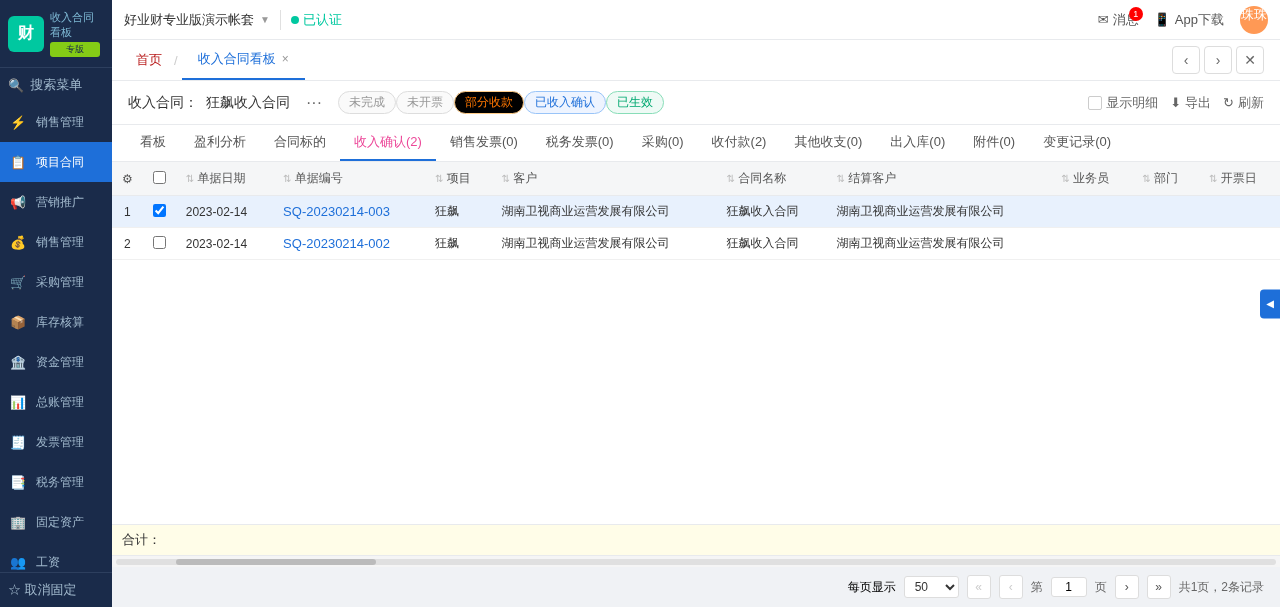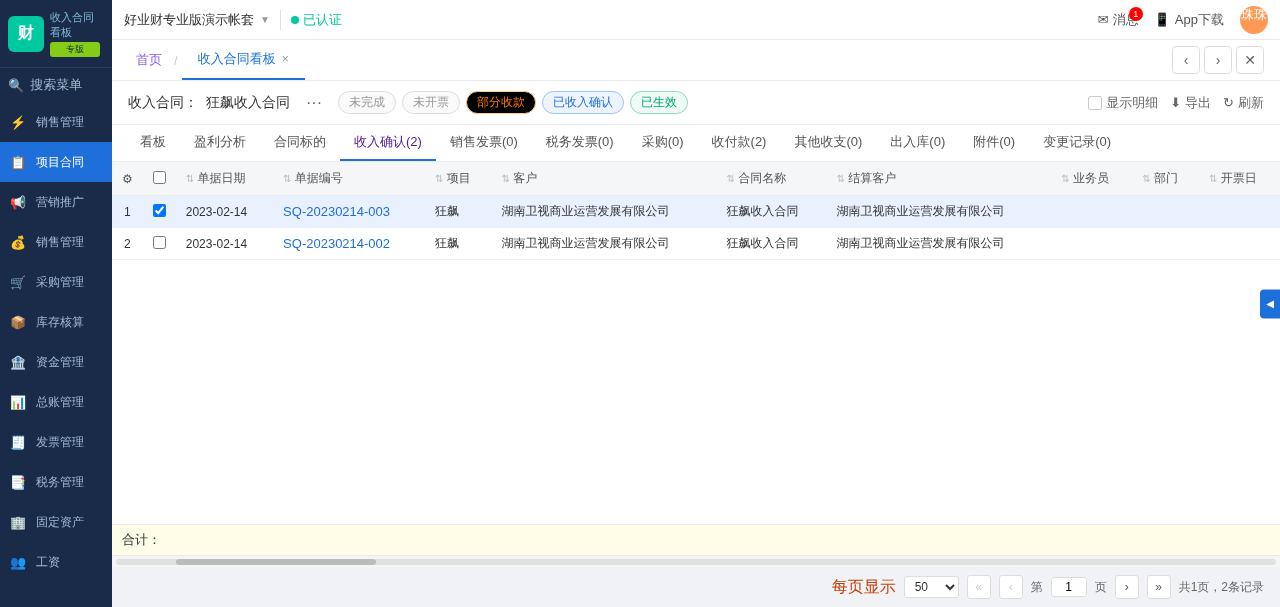--- a/index.html
+++ b/index.html
@@ -34,37 +34,37 @@
     .topbar-icon-btn { display: flex; align-items: center; gap: 4px; cursor: pointer; color: #555; font-size: 12px; position: relative; }
     .notif-badge { position: absolute; top: -4px; right: -4px; background: red; color: white; font-size: 9px; width: 14px; height: 14px; border-radius: 50%; display: flex; align-items: center; justify-content: center; }
     .avatar { width: 28px; height: 28px; background: #ff9955; border-radius: 50%; display: flex; align-items: flex-start; justify-content: center; color: white; font-size: 12px; cursor: pointer; }
 
     
     .content { flex: 1; display: flex; flex-direction: column; overflow: hidden; background: #f0f2f5; }
     .breadcrumb-home { color: #666; font-size: 13px; cursor: pointer; }
     .tab-item { padding: 10px 16px; cursor: pointer; color: #666; font-size: 13px; border-bottom: 2px solid transparent; display: flex; align-items: center; gap: 6px; }
     .tab-item.active { color: #1e6fd9; border-bottom-color: #1e6fd9; text-align: center; }
     .tab-close { color: #999; font-size: 12px; }
-    .status-badges { display: flex; gap: 6px; }
+    .status-badges { display: flex; }
     .status-badge { padding: 2px 10px; border-radius: 12px; font-size: 12px; border: 1px solid; }
     .badge-gray { color: #999; border-color: #ddd; background: #fafafa; }
     .badge-orange { color: #ff7700; border-color: #ffcc88; background: #000000; }
     .badge-active { color: #1e6fd9; border-color: #99c4f8; background: #eef4ff; }
     .badge-green { color: #00a870; border-color: #88ddb8; background: #eefaf5; }
     .action-btn { width: 28px; height: 28px; display: flex; align-items: center; justify-content: center; cursor: pointer; color: #666; border: 1px solid #ddd; border-radius: 4px; background: white; font-size: 14px; }
     .more-btn { cursor: pointer; color: #666; font-size: 16px; padding: 2px 8px; }
     .export-btn { display: flex; align-items: center; gap: 4px; color: #666; cursor: pointer; font-size: 12px; }
     .refresh-btn { display: flex; align-items: center; gap: 4px; color: #666; cursor: pointer; font-size: 12px; }
     .show-detail { display: flex; align-items: center; gap: 4px; color: #666; cursor: pointer; font-size: 12px; }
     .checkbox-small { width: 14px; height: 14px; border: 1px solid #ccc; border-radius: 2px; display: inline-block; }
 
     
     .sub-tabs { display: flex; background: white; border-bottom: 1px solid #e8eaed; padding: 0 14px; flex-shrink: 0; }
     .sub-tab { padding: 8px 14px; cursor: pointer; color: #555; font-size: 13px; border-bottom: 2px solid transparent; white-space: nowrap; }
-    .sub-tab.active { color: #4c1d95; border-bottom-color: #1e6fd9; text-align: center; }
+    .sub-tab.active { color: #ec4899; border-bottom-color: #1e6fd9; text-align: center; }
 
     
     .table-wrap { flex: 1; background: white; overflow: auto; }
     .data-table { width: 100%; border-collapse: collapse; min-width: 900px; }
     .data-table th { background: #f5f6f7; color: #555; font-weight: 500; padding: 8px 10px; text-align: left; border-bottom: 1px solid #e8eaed; font-size: 12px; white-space: nowrap; }
     .data-table td { padding: 7px 10px; border-bottom: 1px solid #f0f0f0; color: #333; font-size: 12px; white-space: nowrap; }
     .data-table tr.row-selected td { background: #e8f1fd; }
     .data-table a { color: #1e6fd9; text-decoration: none; }
     .row-num { color: #999; text-align: center; }
     .th-settings { width: 30px; text-align: center; }
@@ -74,21 +74,21 @@
     
     .table-footer { background: #fffde8; border-top: 1px solid #e8eaed; padding: 6px 10px; font-size: 12px; color: #333; display: flex; gap: 20px; flex-shrink: 0; }
 
     
     .scroll-bar-area { height: 12px; background: #f5f5f5; border-top: 1px solid #e8eaed; display: flex; align-items: center; padding: 0 4px; flex-shrink: 0; }
     .scroll-bar-track { flex: 1; height: 6px; background: #e0e0e0; border-radius: 3px; position: relative; }
     .scroll-bar-thumb { width: 200px; height: 6px; background: #bbb; border-radius: 3px; position: absolute; left: 60px; }
 
     
     .pagination { display: flex; align-items: center; justify-content: flex-end; padding: 8px 16px; background: #f0f2f5; gap: 8px; flex-shrink: 0; }
-    .page-size-label { color: #c2410c; font-size: 16px; }
+    .page-size-label { color: #000000; font-size: 12px; }
     .page-size-select { border: 1px solid #ddd; border-radius: 3px; padding: 2px 6px; font-size: 12px; background: white; color: #333; }
     .page-nav-btn { width: 24px; height: 24px; display: flex; align-items: center; justify-content: center; border: 1px solid #ddd; border-radius: 3px; cursor: pointer; background: white; color: #555; font-size: 12px; }
     .page-nav-btn.disabled { color: #ccc; cursor: default; }
     .page-input { width: 36px; border: 1px solid #ddd; border-radius: 3px; padding: 2px 4px; text-align: center; font-size: 12px; }
     .page-info { color: #666; font-size: 12px; }
 
     
     .right-sticky { position: fixed; right: 0; top: 50%; transform: translateY(-50%); background: #1e6fd9; width: 20px; padding: 8px 2px; border-radius: 4px 0 0 4px; display: flex; flex-direction: column; align-items: center; cursor: pointer; }
     .right-sticky span { color: white; font-size: 10px; writing-mode: vertical-rl; letter-spacing: 2px; }
   </style>
@@ -151,20 +151,23 @@
     <div class="sidebar-nav-item">
       <span class="nav-icon">🏢</span>
       <span class="nav-label">固定资产</span>
     </div>
     <div class="sidebar-nav-item">
       <span class="nav-icon">👥</span>
       <span class="nav-label">工资</span>
     </div>
 
   </div>
+  <div class="sidebar-bottom">
+    <span>☆ 取消固定</span>
+  </div>
 </div>
 
 <div class="main">
 
   <div class="topbar">
     <div class="topbar-selector">
       <span>好业财专业版演示帐套</span>
       <span class="arrow">▼</span>
     </div>
     <div class="topbar-divider"></div>
@@ -184,21 +187,21 @@
       </div>
       <div class="avatar">
         <span>珠珠</span>
       </div>
     </div>
   </div>
 
   <div class="content">
 
     <div style="display:flex;align-items:center;background:white;border-bottom:1px solid #e8eaed;padding:0 16px;flex-shrink:0;">
-      <span class="breadcrumb-home" style="padding:0 8px;color:#8b5cf6;">首页</span>
+      <span class="breadcrumb-home" style="padding:0 8px;color:#b91c1c;">首页</span>
       <span style="color:#ccc;padding:0 4px;">/</span>
       <div class="tab-item active">
         <span>收入合同看板</span>
         <span class="tab-close">×</span>
       </div>
       <div style="display:flex;gap:4px;margin-left:auto;align-items:center;">
         <button class="action-btn">‹</button>
         <button class="action-btn">›</button>
         <button class="action-btn">✕</button>
       </div>

